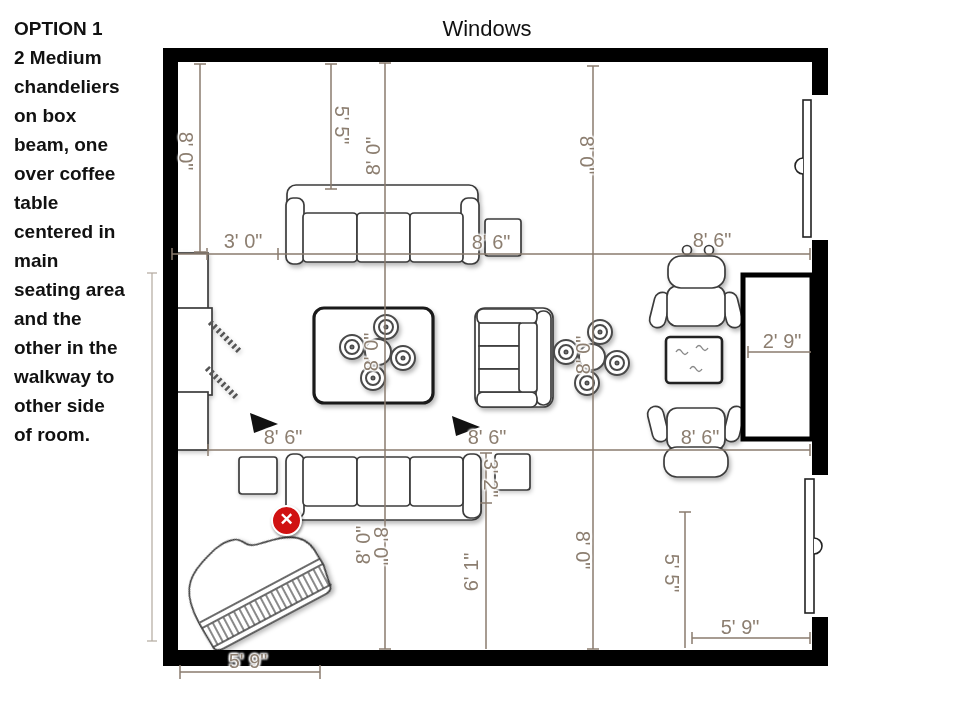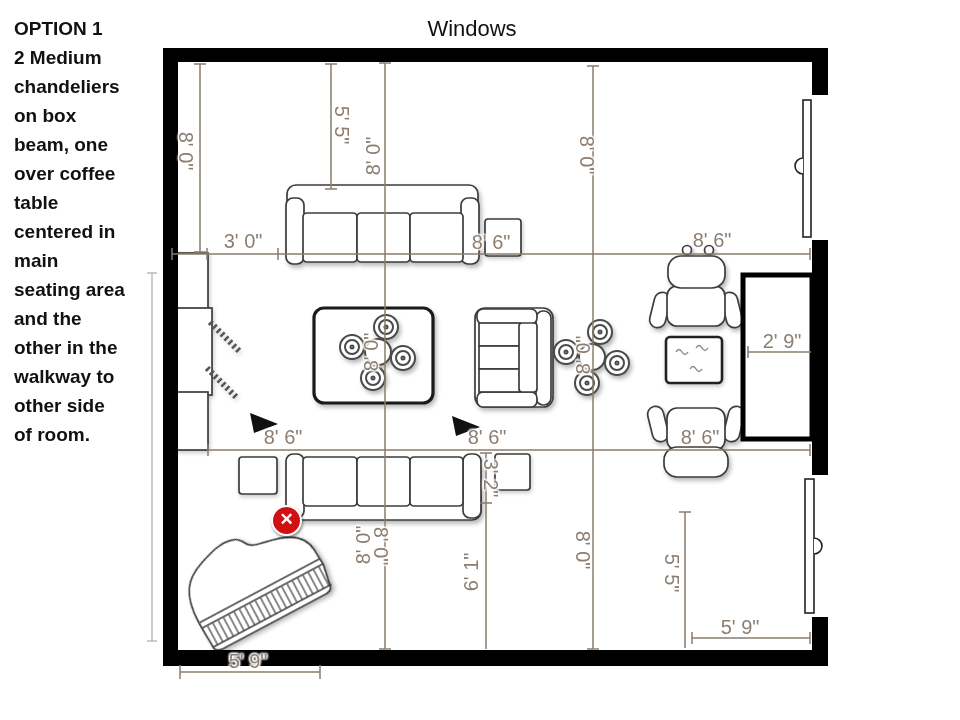--- a/index.html
+++ b/index.html
@@ -5,21 +5,21 @@
   html,body{margin:0;padding:0;background:#fff;}
   .stage{position:relative;width:960px;height:720px;background:#fff;overflow:hidden;
          font-family:"Liberation Sans",sans-serif;}
   
   .note{position:absolute;left:14px;top:14px;width:148px;
         font-size:19px;font-weight:700;line-height:29px;color:#111;
         white-space:pre-line;letter-spacing:0;}
   
   .caption{position:absolute;color:#111;font-size:22px;white-space:nowrap;
            transform:translate(-50%,0);}
-  #windows-label{left:472px;top:16px;}
+  #windows-label{left:487px;top:16px;}
   #foyer-label{left:484px;top:674px;}
   
   .wall{position:absolute;background:#000;}
   
   svg.layer{position:absolute;left:0;top:0;pointer-events:none;}
   .furn{stroke:#3c3c3c;stroke-width:1.7;fill:#fff;}
   .shadow{filter:drop-shadow(2px 3px 2px rgba(0,0,0,0.28));}
   .softshadow{filter:drop-shadow(1px 2px 2px rgba(0,0,0,0.22));}
   
   .dim{position:absolute;font-size:20px;color:#8c7e70;white-space:nowrap;

